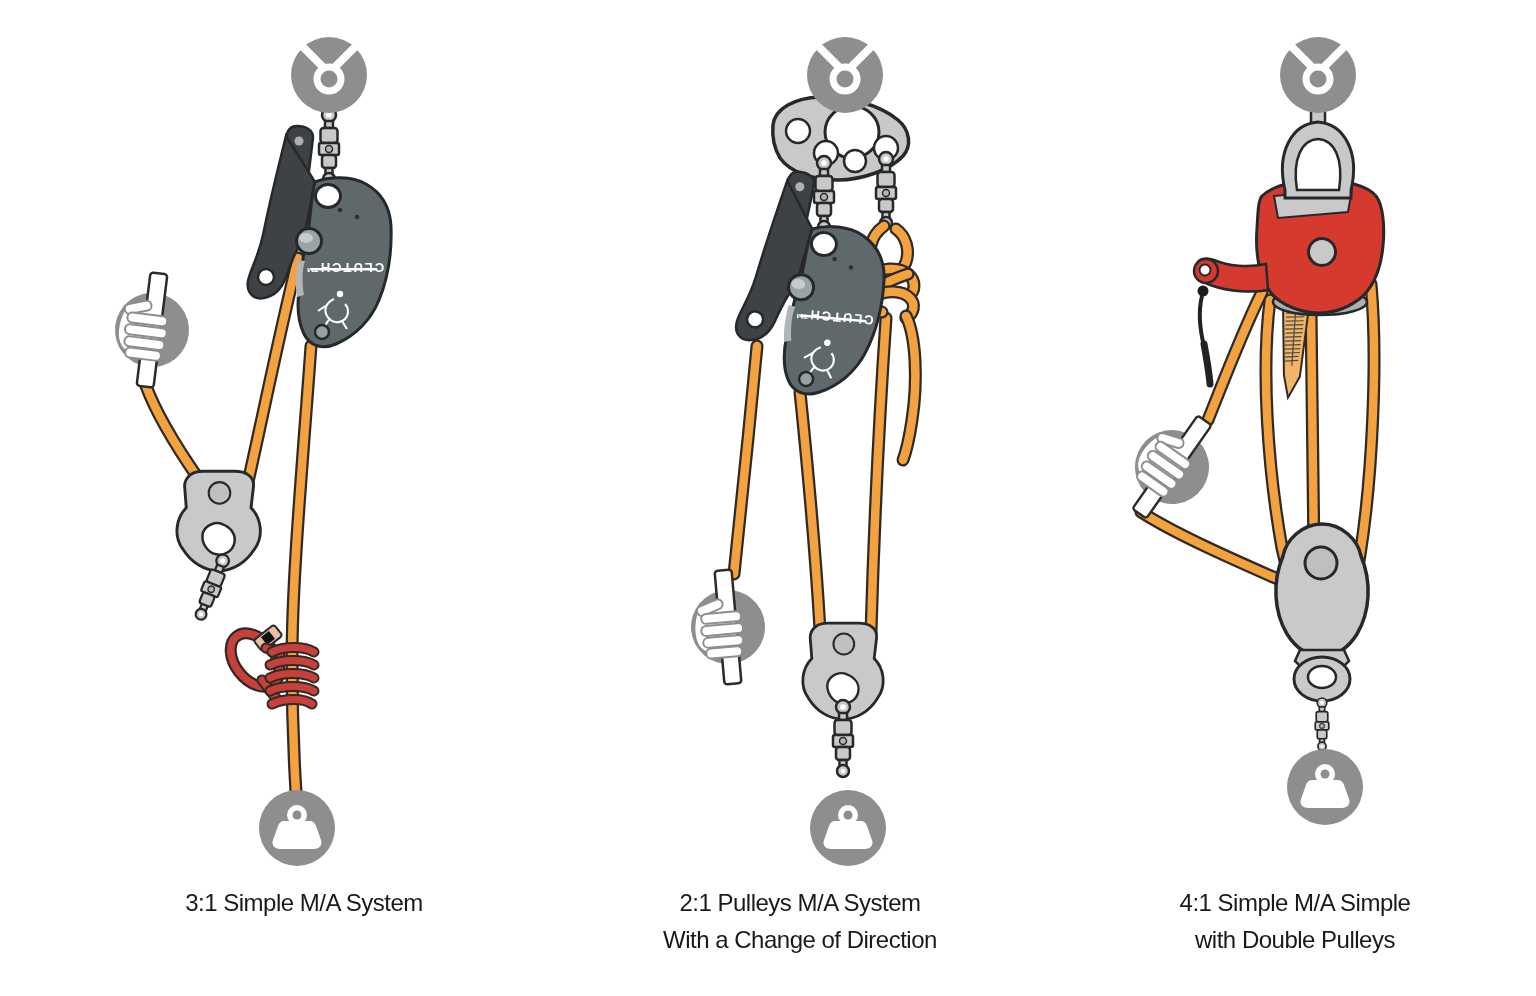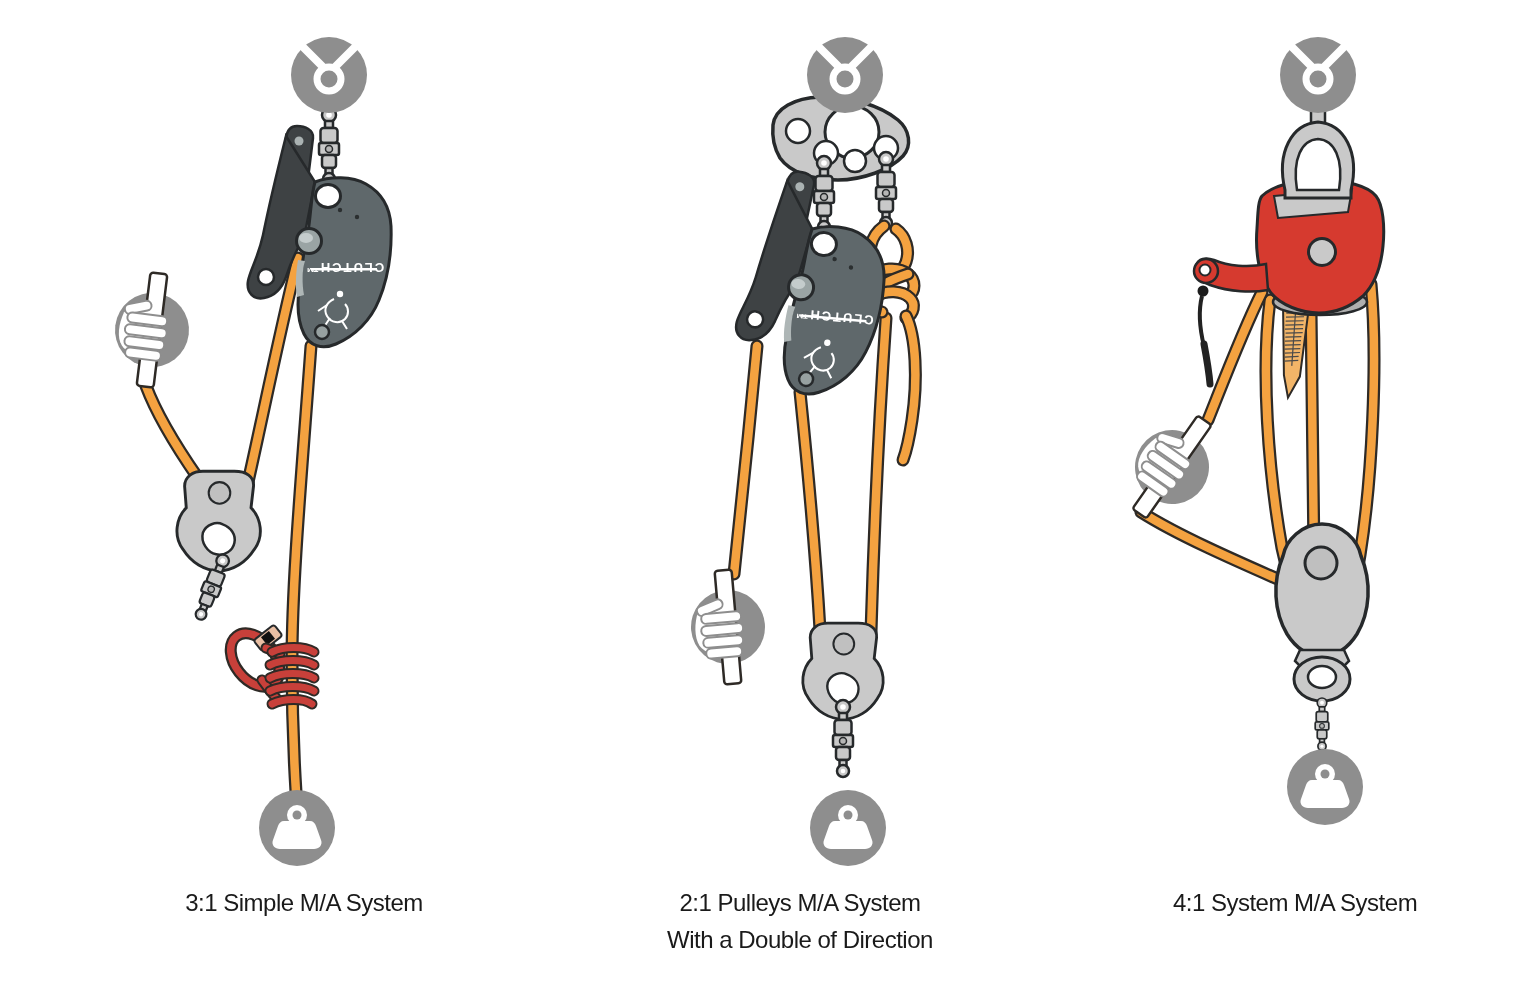--- a/index.html
+++ b/index.html
@@ -271,19 +271,20 @@
     <use href="#def-hand" transform="translate(1172,467) rotate(35)"></use>
     <use href="#def-weight" transform="translate(1325,787)"></use>
   </g>
 </svg>
 
 <div class="cap" style="left:104px;top:884px;width:400px">
   <div>3:1 Simple M/A System</div>
 </div>
 <div class="cap" style="left:580px;top:884px;width:440px">
   <div>2:1 Pulleys M/A System</div>
-  <div>With a Double of Direction</div>
+  <div>With a Change of Direction</div>
 </div>
 <div class="cap" style="left:1075px;top:884px;width:440px">
-  <div>4:1 System M/A System</div>
+  <div>4:1 Simple M/A Simple</div>
+  <div>with Double Pulleys</div>
 </div>
 
 </div>
 
 </body></html>

